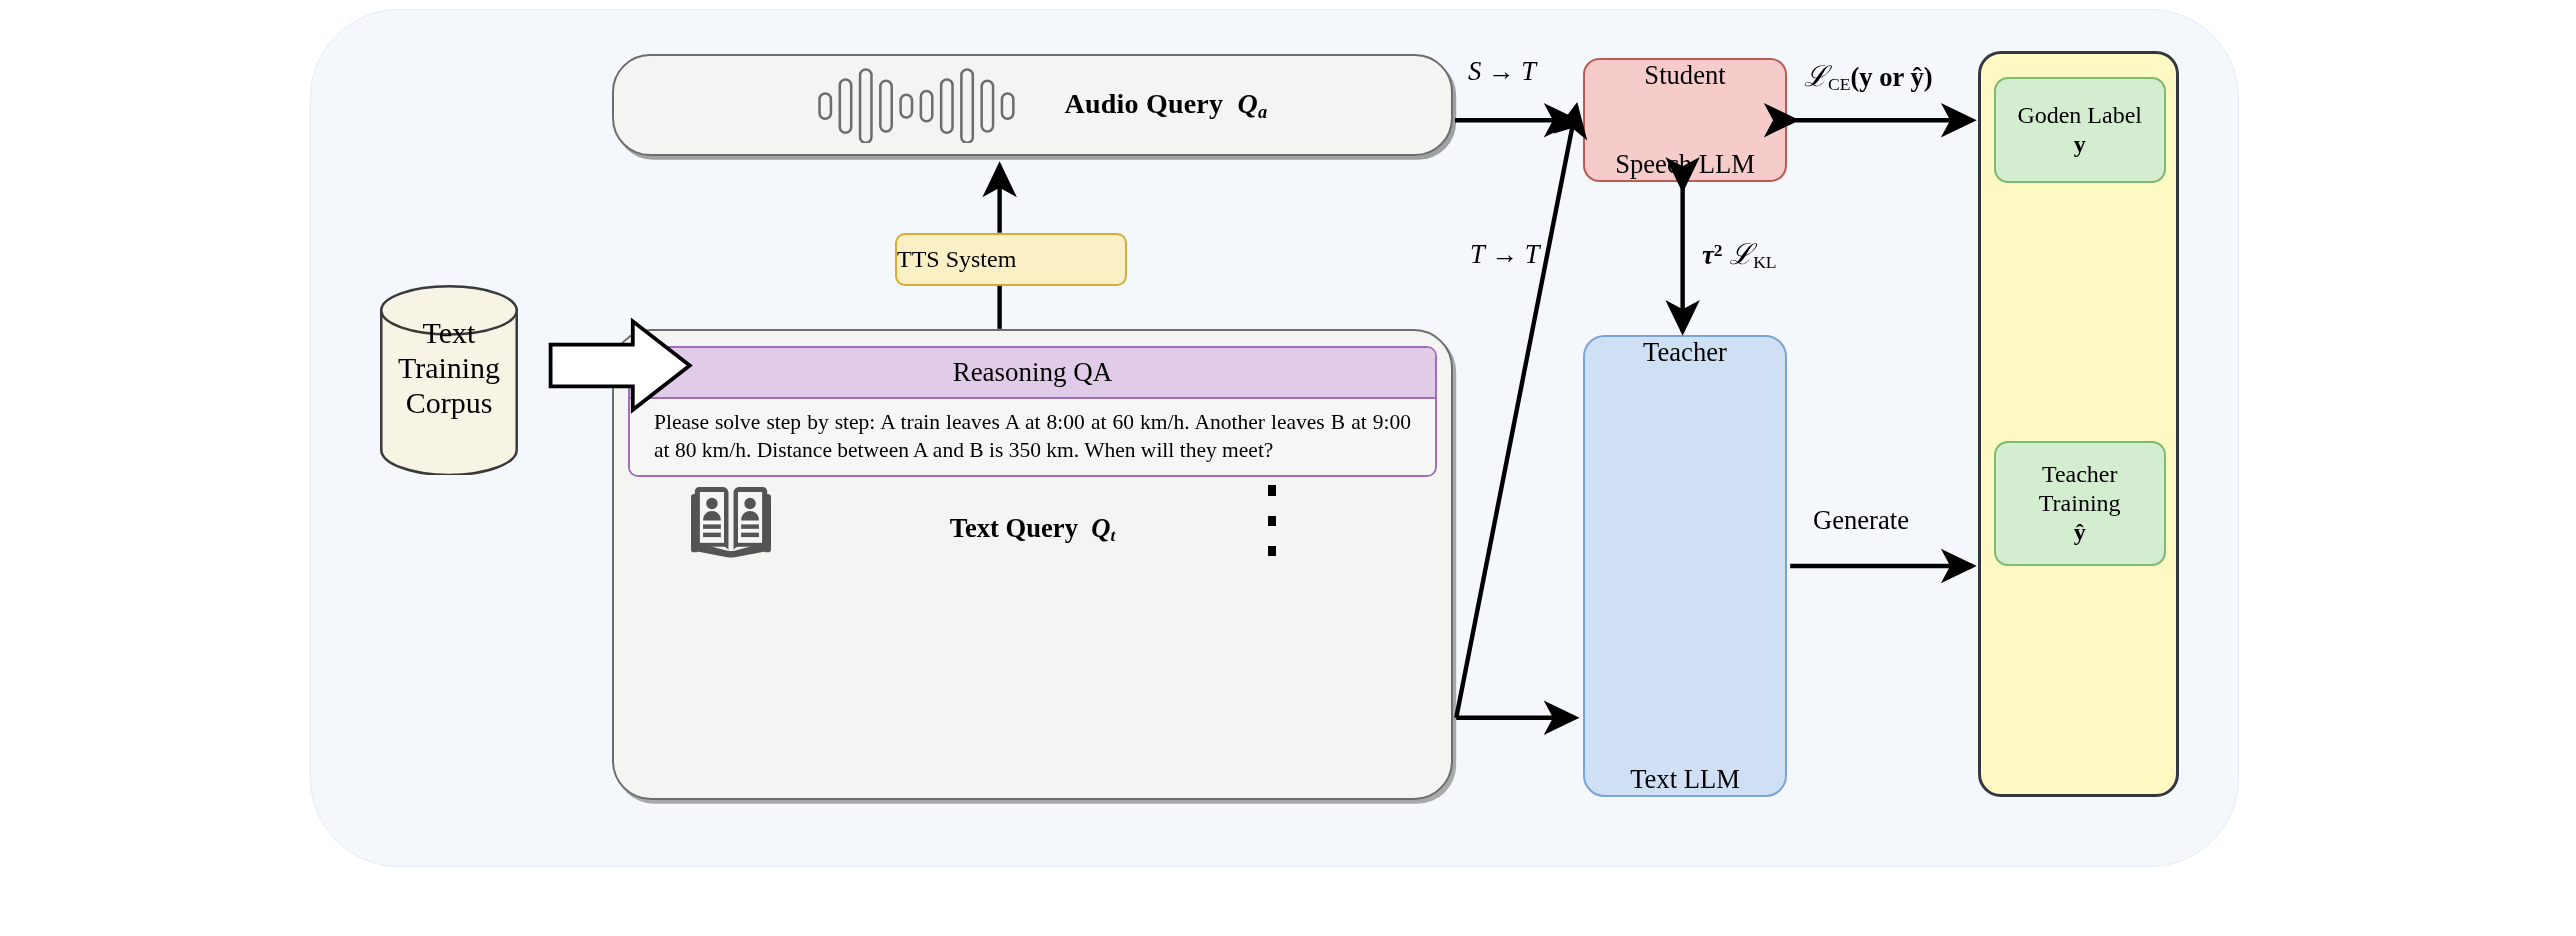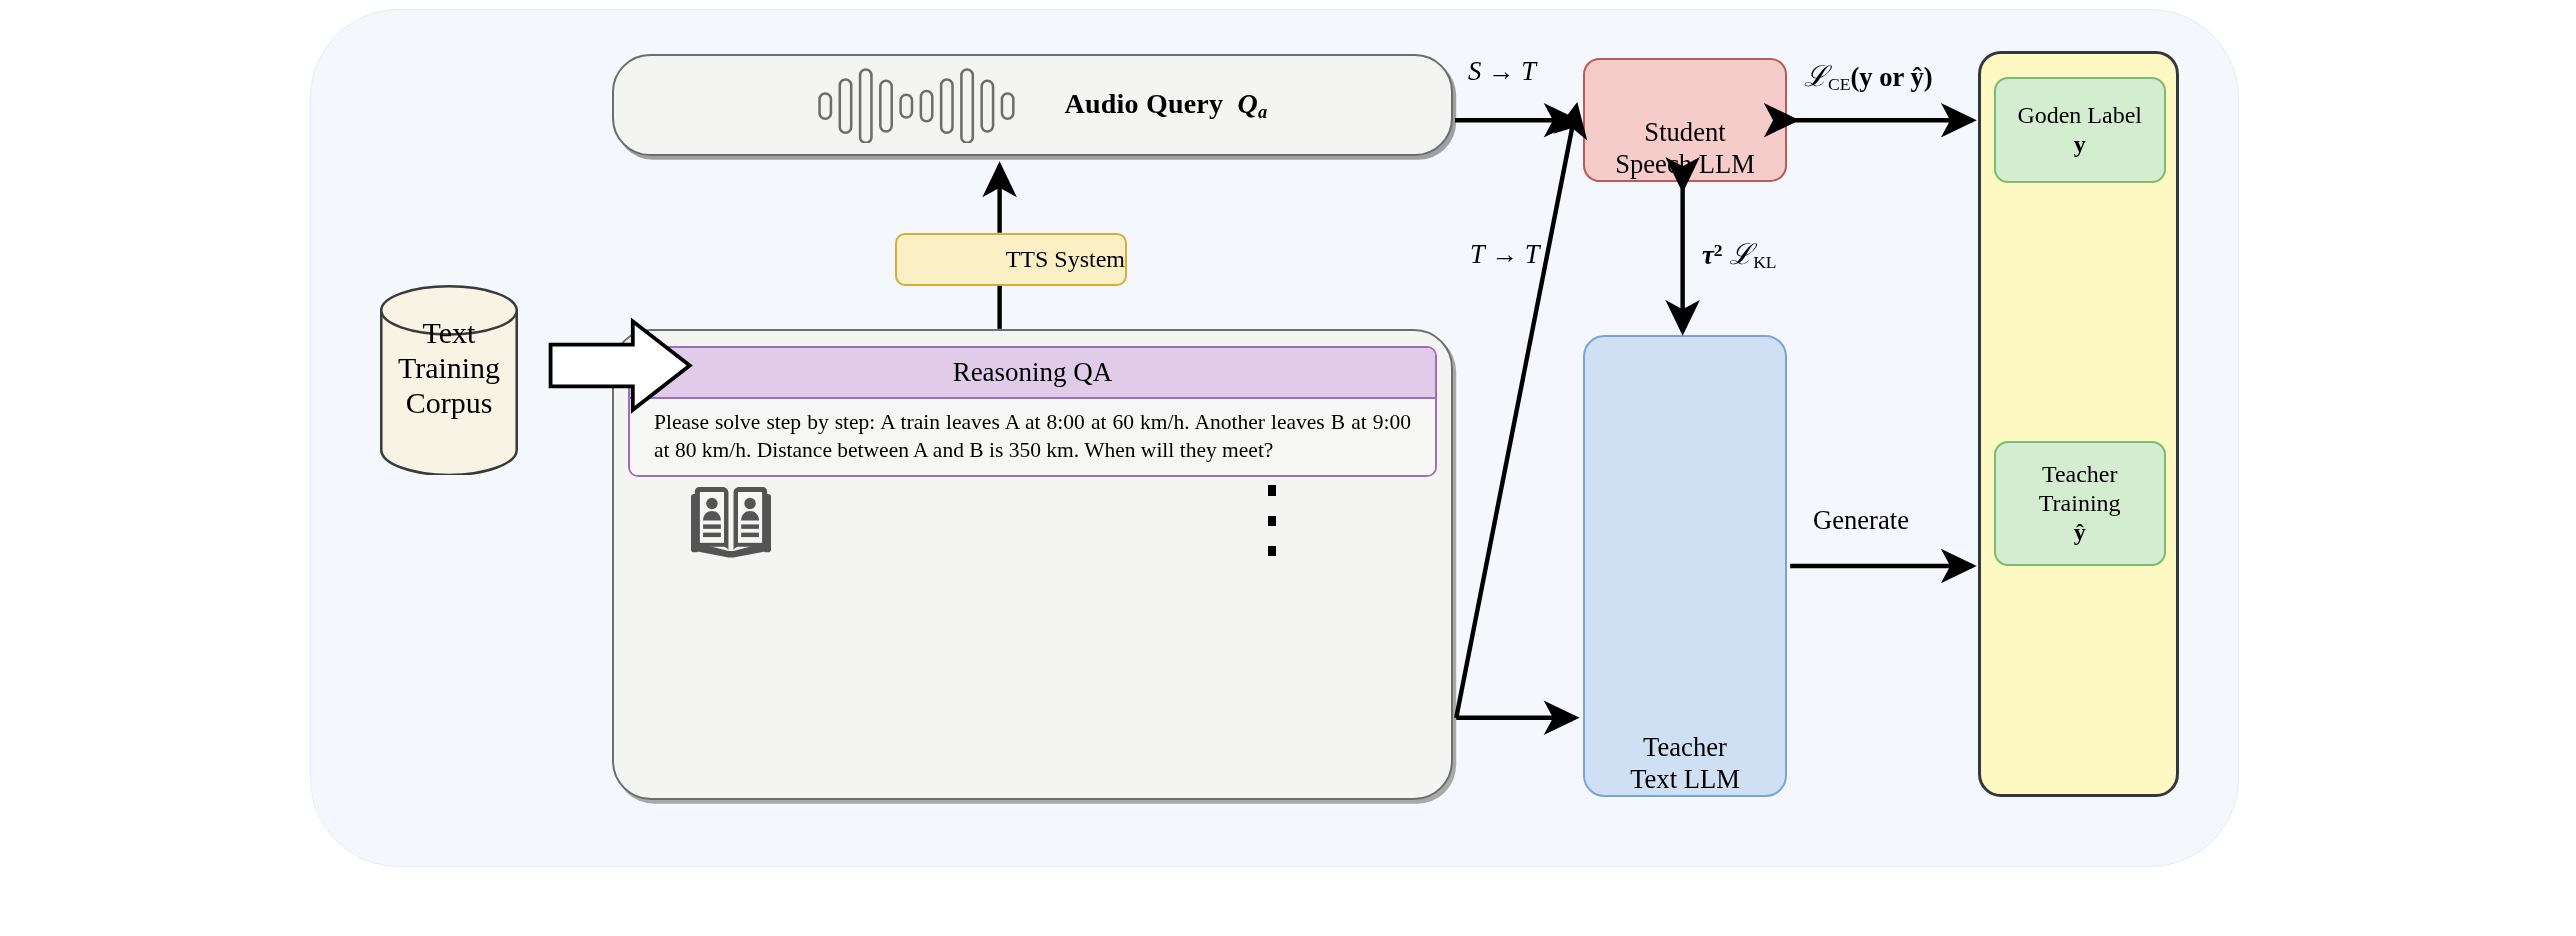--- a/index.html
+++ b/index.html
@@ -32,21 +32,21 @@
     border: 1.9px solid #e3ecf5;
     border-radius: 89px;
     box-sizing: border-box;
   }
 
   
   .node {
     box-sizing: border-box;
     display: flex;
     align-items: center;
-    justify-content: flex-end;
+    justify-content: space-between;
     text-align: center;
     color: #000;
   }
 
   
   #audio-query-pill {
     left: 612px;
     top: 54px;
     width: 841px;
     height: 102px;
@@ -309,20 +309,23 @@
           <path d="M19,56 C19,46 26,41 33,41 C40,41 47,46 47,56 Z"></path>
           <rect x="19" y="62" width="28" height="7"></rect>
           <rect x="19" y="75" width="28" height="7"></rect>
           <circle cx="93" cy="29" r="9"></circle>
           <path d="M79,56 C79,46 86,41 93,41 C100,41 107,46 107,56 Z"></path>
           <rect x="79" y="62" width="28" height="7"></rect>
           <rect x="79" y="75" width="28" height="7"></rect>
         </g>
       </svg>
 
+      <div id="text-query-label">
+        <span>Text Query</span><span>&nbsp;&nbsp;</span><span class="math-it">Q</span><span class="sub">t</span>
+      </div>
 
       <div id="vdots">
         <span></span>
           <span></span>
           <span></span>
       </div>
     </div>
   </div>
 
   <div class="abs node" id="student-llm">

